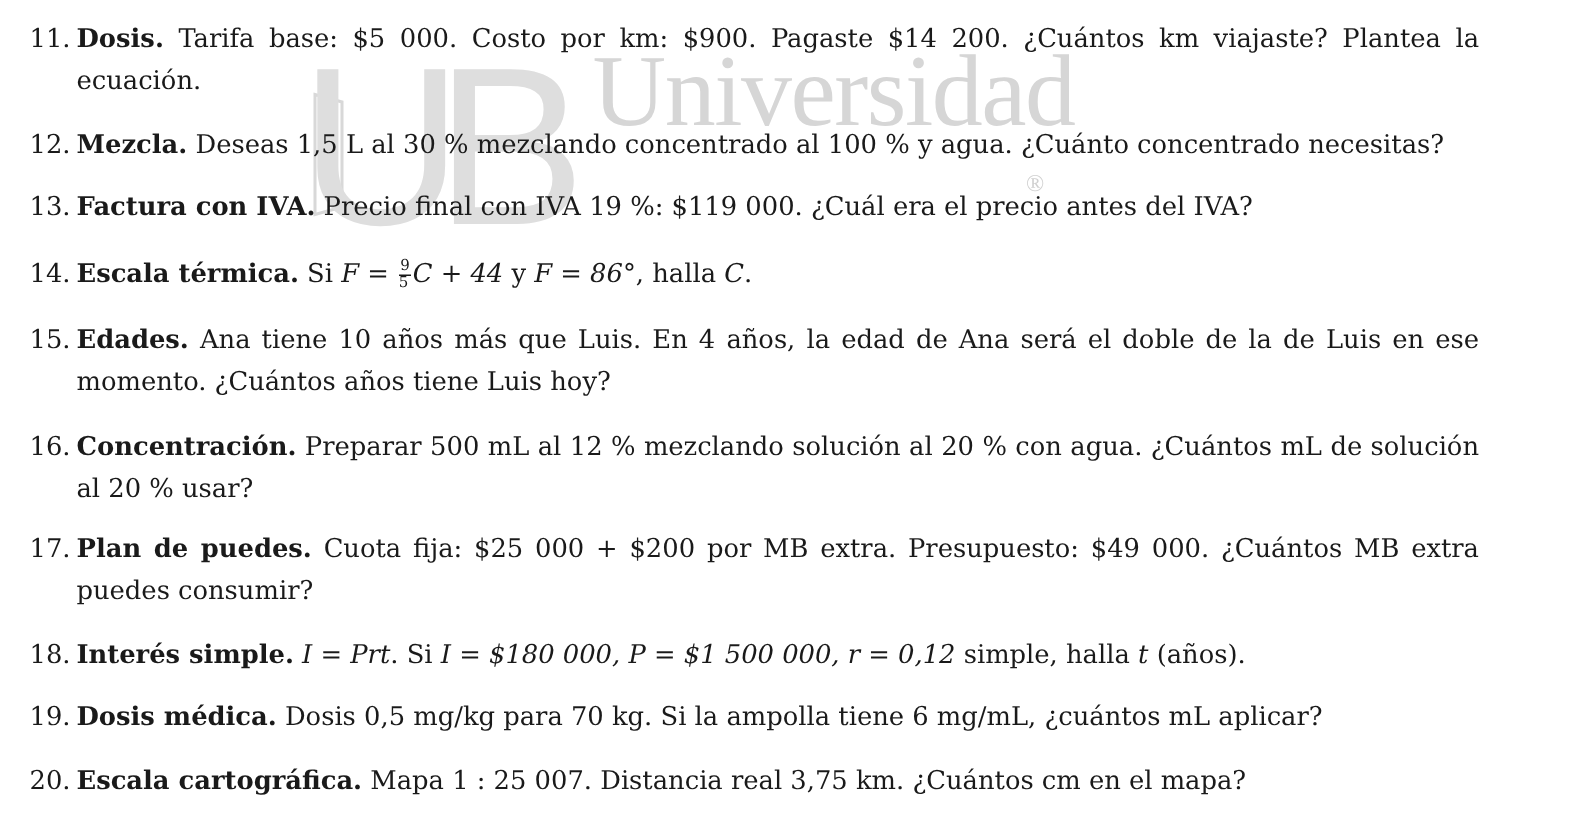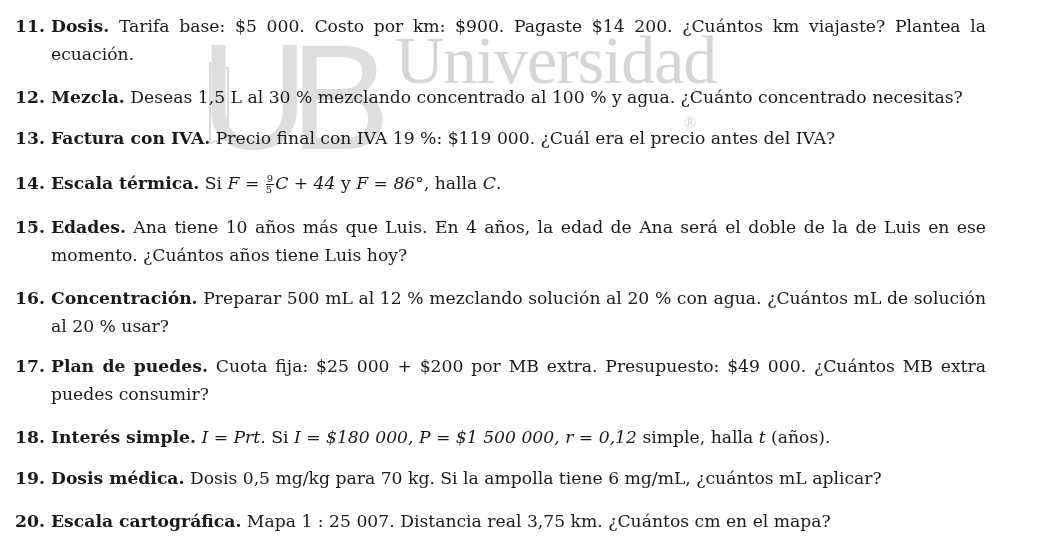--- a/index.html
+++ b/index.html
@@ -32,21 +32,21 @@
     font-family: "Liberation Serif", serif; font-size: 16px; color: #d0d0d0;
   }
   .wm-owl {
     position: absolute; left: 14px; top: 38px; width: 30px; height: 90px;
   }
   .list {
     position: absolute; left: 0; top: 0; z-index: 1;
     width: 1060px; margin: 0; padding: 0; list-style: none;
   }
   .item { position: absolute; left: 0; width: 1060px; font-size: 17.2px; line-height: 28px; }
-  .num { position: absolute; left: 13px; width: 34px; text-align: center; font-weight: bold; }
+  .num { position: absolute; left: 13px; width: 34px; text-align: right; }
   .body { position: absolute; left: 51px; width: 935px; text-align: justify; text-align-last: left; }
   .title { font-weight: bold; }
   .math { font-style: italic; }
   .frac { display: inline-block; vertical-align: middle; text-align: center; font-size: 10px; line-height: 10px; margin: 0 1px; }
   .frac span { display: block; }
   .frac .n { border-bottom: 1px solid #1a1a1a; padding: 0 1px; }
 </style>
 </head>
 <body>
 

